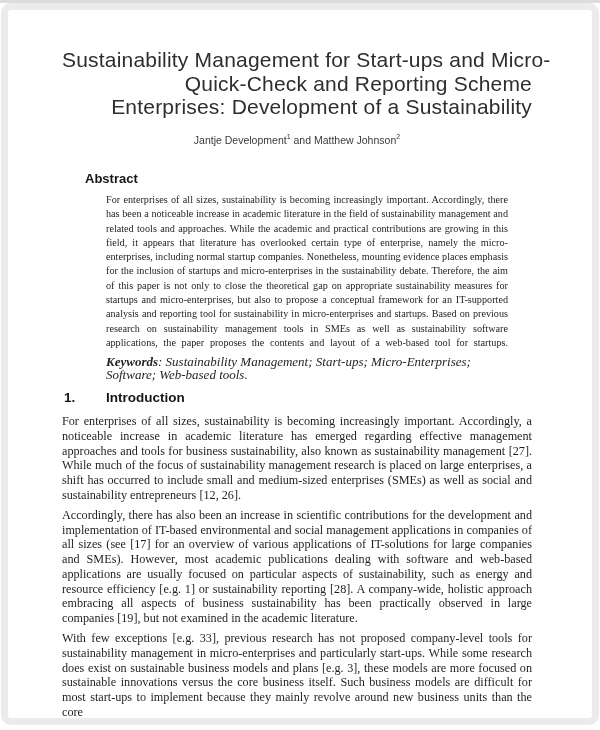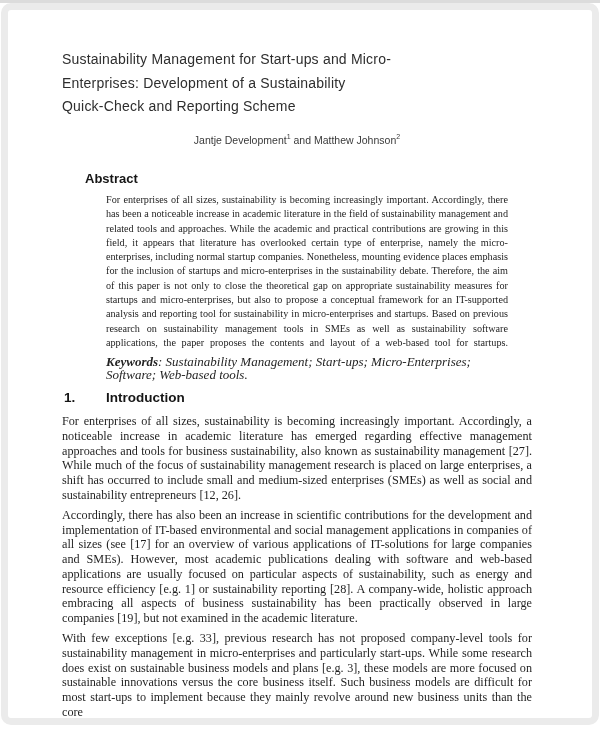--- a/index.html
+++ b/index.html
@@ -29,24 +29,24 @@
   }
 
   .content {
     position: absolute;
     top: 48px;
     left: 62px;
     width: 470px;
   }
 
   .paper-title {
-    text-align: left;
+    text-align: right;
     font-family: "Liberation Sans", sans-serif;
     font-weight: 400;
-    font-size: 14px;
+    font-size: 21px;
     line-height: 23.5px;
     color: #2e2e2e;
     letter-spacing: 0.2px;
   }
   .paper-title div { white-space: nowrap; }
 
   .authors {
     margin-top: 14px;
     text-align: center;
     font-family: "Liberation Sans", sans-serif;
@@ -114,22 +114,22 @@
 <body>
 
 <div class="canvas">
   <div class="top-strip"></div>
   <div class="page-frame"></div>
 
   <div class="content">
 
     <div class="paper-title">
       <div>Sustainability Management for Start-ups and Micro-</div>
+      <div>Quick-Check and Reporting Scheme</div>
       <div>Enterprises: Development of a Sustainability</div>
-      <div>Quick-Check and Reporting Scheme</div>
     </div>
 
     <div class="authors">
       <span>Jantje Development</span><sup>1</sup><span> and </span><span>Matthew Johnson</span><sup>2</sup>
     </div>
 
     <div class="abstract-heading">Abstract</div>
 
     <div class="abstract-body">For enterprises of all sizes, sustainability is becoming increasingly important. Accordingly, there has been a noticeable increase in academic literature in the field of sustainability management and related tools and approaches. While the academic and practical contributions are growing in this field, it appears that literature has overlooked certain type of enterprise, namely the micro-enterprises, including normal startup companies. Nonetheless, mounting evidence places emphasis for the inclusion of startups and micro-enterprises in the sustainability debate. Therefore, the aim of this paper is not only to close the theoretical gap on appropriate sustainability measures for startups and micro-enterprises, but also to propose a conceptual framework for an IT-supported analysis and reporting tool for sustainability in micro-enterprises and startups. Based on previous research on sustainability management tools in SMEs as well as sustainability software applications, the paper proposes the contents and layout of a web-based tool for startups.</div>
 

